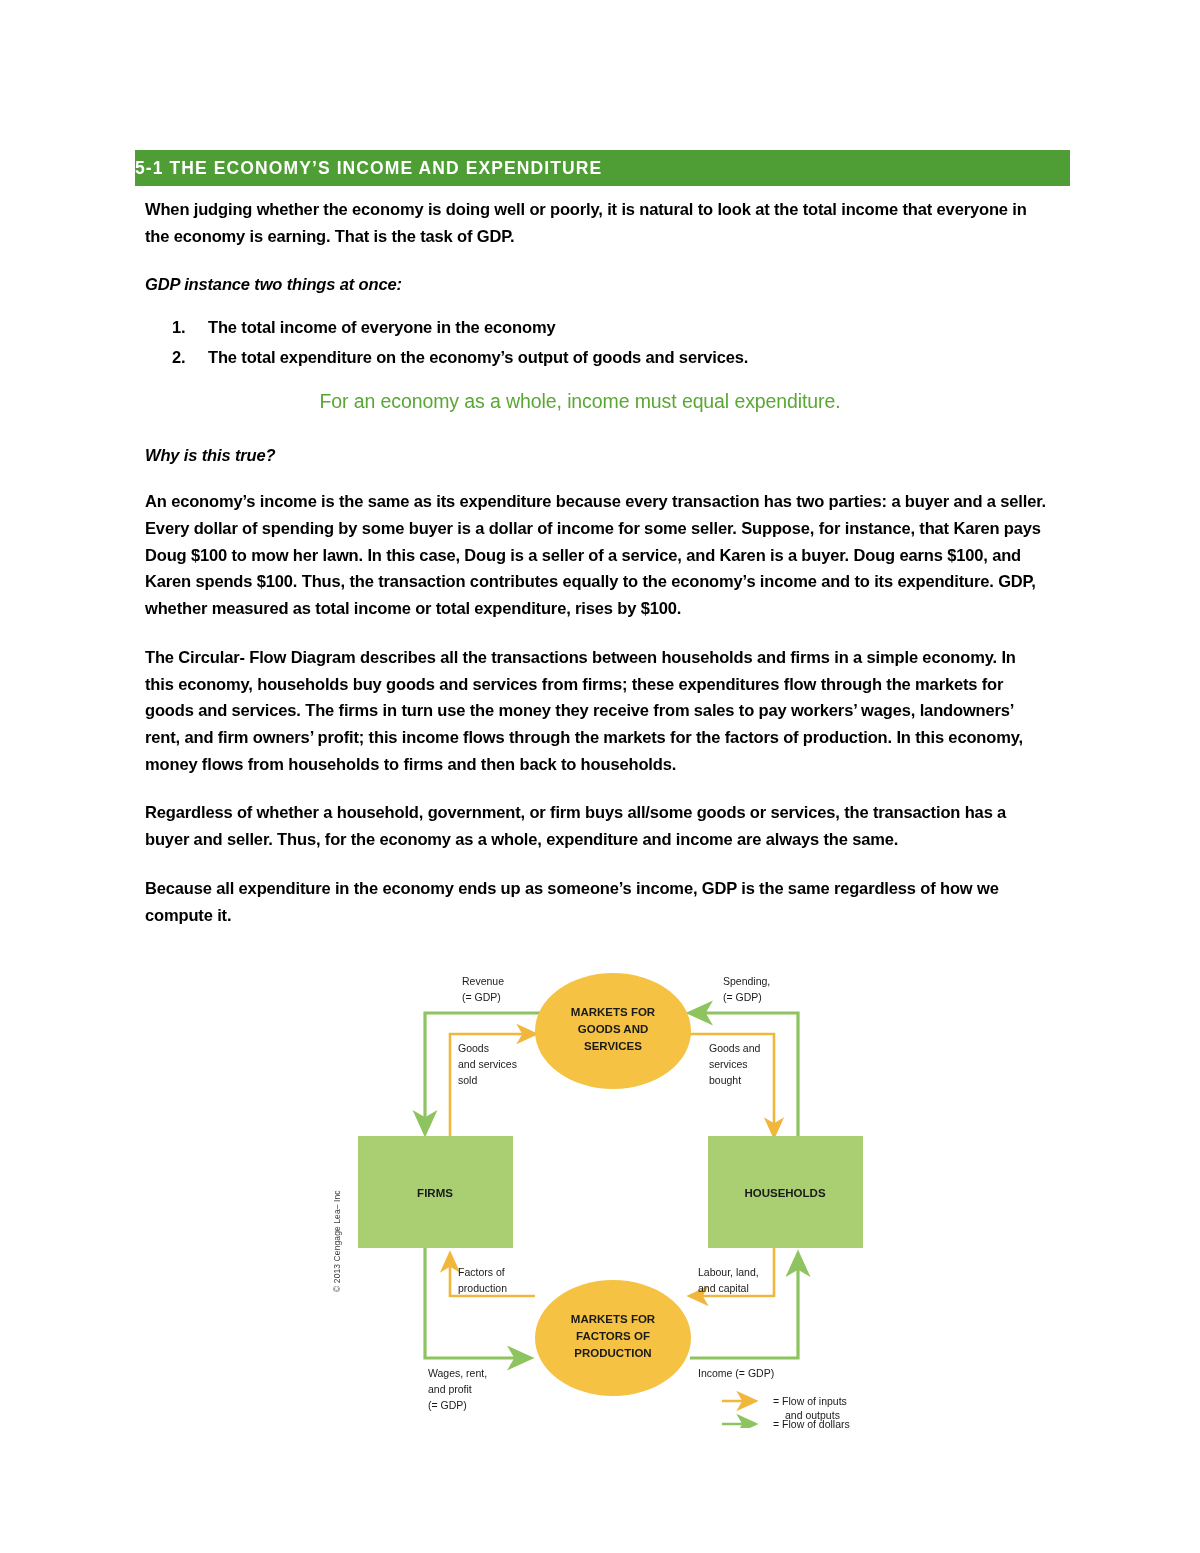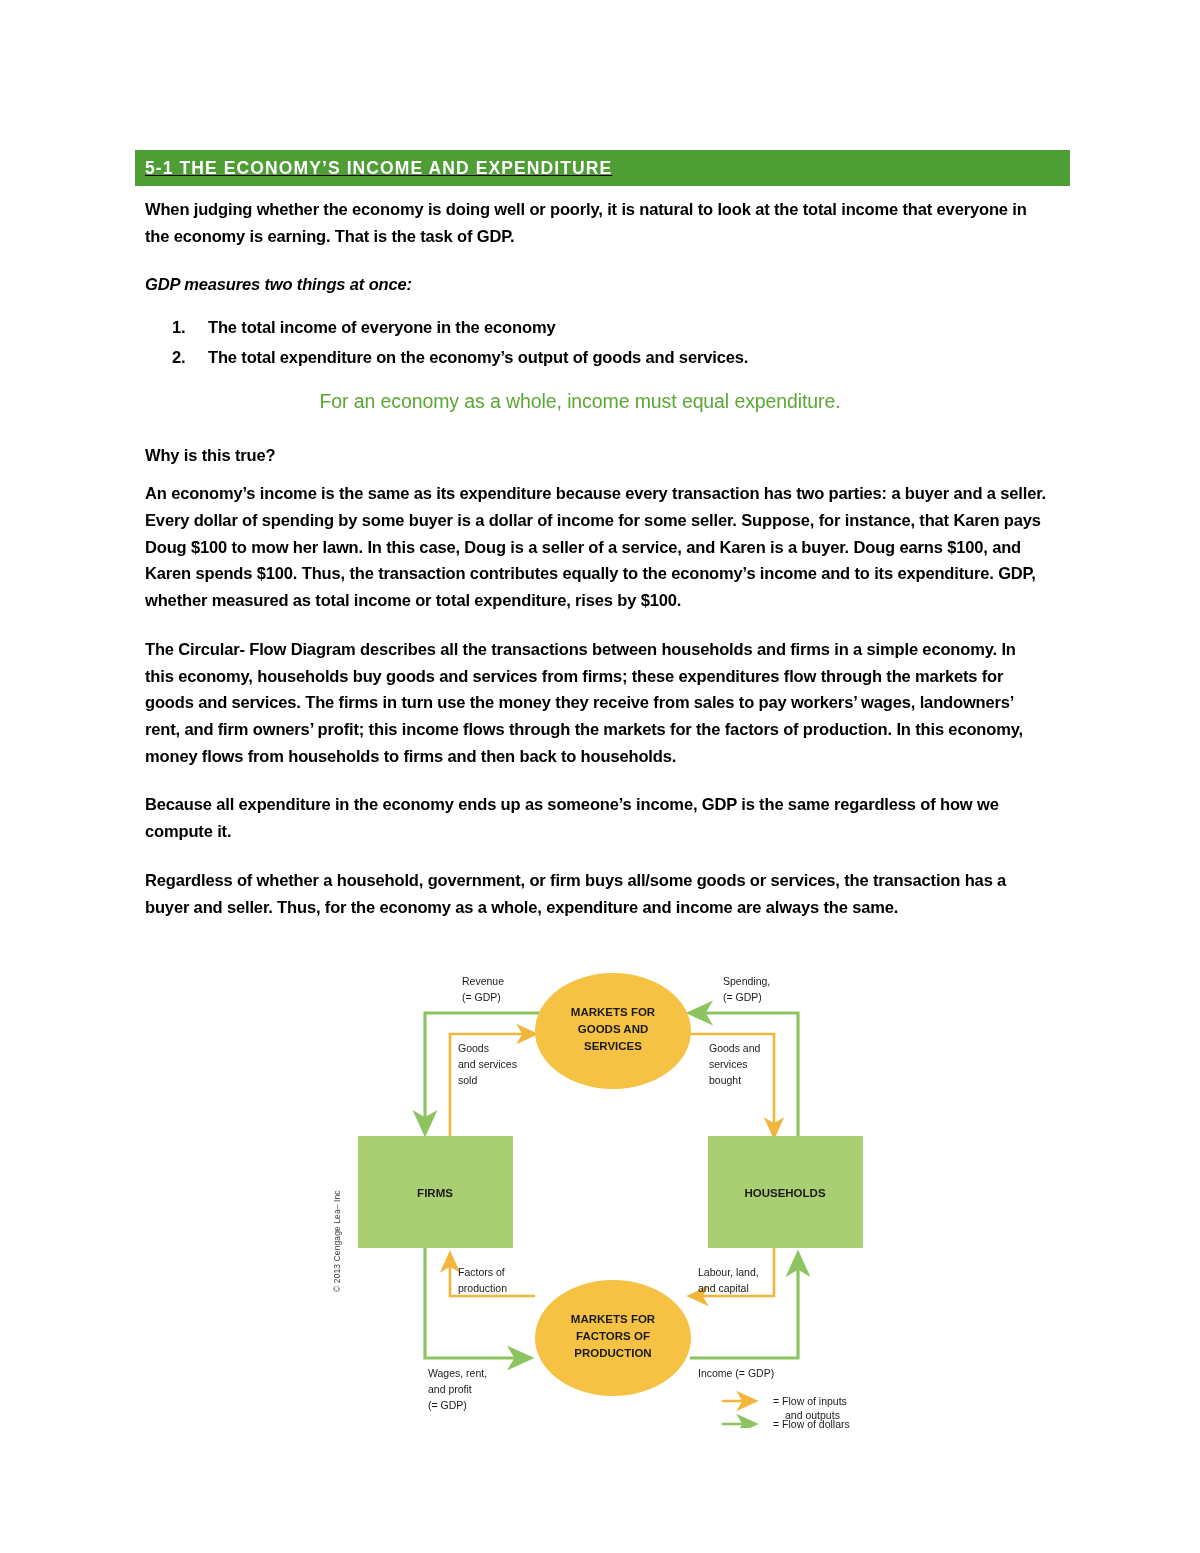--- a/index.html
+++ b/index.html
@@ -25,22 +25,21 @@
   .section-header {
     position: absolute;
     left: 135px;
     top: 150px;
     width: 935px;
     height: 36px;
     background: #4e9e35;
     display: flex;
     align-items: center;
     box-sizing: border-box;
-    padding-left: 10px;
-    text-decoration: underline;
+    padding-left: 0;
   }
   .section-header-text {
     color: #ffffff;
     font-size: 17.5px;
     font-weight: 600;
     letter-spacing: 1.1px;
     white-space: nowrap;
     font-family: "Liberation Sans", sans-serif;
   }
 
@@ -62,23 +61,24 @@
   }
   p.italic-lead {
     margin: 0 0 16px 0;
     font-size: 16.5px;
     line-height: 1.62;
     font-style: italic;
     font-weight: 600;
     letter-spacing: -0.15px;
   }
   p.italic-q {
-    margin: 0 0 12px 0;
+    margin: 0 0 20px 0;
     font-size: 16.5px;
     line-height: 1.62;
+    font-style: italic;
     font-weight: 600;
     letter-spacing: -0.15px;
   }
 
   ol.numlist {
     margin: 0 0 18px 0;
     padding: 0 0 0 63px;
     list-style: none;
     counter-reset: li;
   }
@@ -141,44 +141,44 @@
 <div class="page">
 
   <div class="section-header">
     <span class="section-header-text">5-1 THE ECONOMY’S INCOME AND EXPENDITURE</span>
   </div>
 
   <div class="content">
 
     <p class="body">When judging whether the economy is doing well or poorly, it is natural to look at the total income that everyone in the economy is earning. That is the task of GDP.</p>
 
-    <p class="italic-lead">GDP measures two things at once:</p>
+    <p class="italic-lead">GDP instance two things at once:</p>
 
     <ol class="numlist">
       <li>
         <span class="num">1.</span>
         <span>The total income of everyone in the economy</span>
       </li>
       <li>
         <span class="num">2.</span>
         <span>The total expenditure on the economy’s output of goods and services.</span>
       </li>
     </ol>
 
     <p class="callout">For an economy as a whole, income must equal expenditure.</p>
 
     <p class="italic-q">Why is this true?</p>
 
     <p class="body">An economy’s income is the same as its expenditure because every transaction has two parties: a buyer and a seller. Every dollar of spending by some buyer is a dollar of income for some seller. Suppose, for instance, that Karen pays Doug $100 to mow her lawn. In this case, Doug is a seller of a service, and Karen is a buyer. Doug earns $100, and Karen spends $100. Thus, the transaction contributes equally to the economy’s income and to its expenditure. GDP, whether measured as total income or total expenditure, rises by $100.</p>
 
     <p class="body">The Circular- Flow Diagram describes all the transactions between households and firms in a simple economy. In this economy, households buy goods and services from firms; these expenditures flow through the markets for goods and services. The firms in turn use the money they receive from sales to pay workers’ wages, landowners’ rent, and firm owners’ profit; this income flows through the markets for the factors of production. In this economy, money flows from households to firms and then back to households.</p>
 
+    <p class="body">Regardless of whether a household, government, or firm buys all/some goods or services, the transaction has a buyer and seller. Thus, for the economy as a whole, expenditure and income are always the same.</p>
+
     <p class="body">Because all expenditure in the economy ends up as someone’s income, GDP is the same regardless of how we compute it.</p>
-
-    <p class="body">Regardless of whether a household, government, or firm buys all/some goods or services, the transaction has a buyer and seller. Thus, for the economy as a whole, expenditure and income are always the same.</p>
 
   </div>
 
   <div class="figure-wrap">
     <svg class="figure-svg" width="560" height="470" viewBox="0 0 560 470">
       <defs>
         <marker id="ahY" markerWidth="9" markerHeight="9" refX="7.2" refY="4.5" orient="auto">
           <path d="M0,0.6 L8.6,4.5 L0,8.4 L2.3,4.5 Z" fill="#f0b73c"></path>
         </marker>
         <marker id="ahG" markerWidth="9" markerHeight="9" refX="7.2" refY="4.5" orient="auto">

